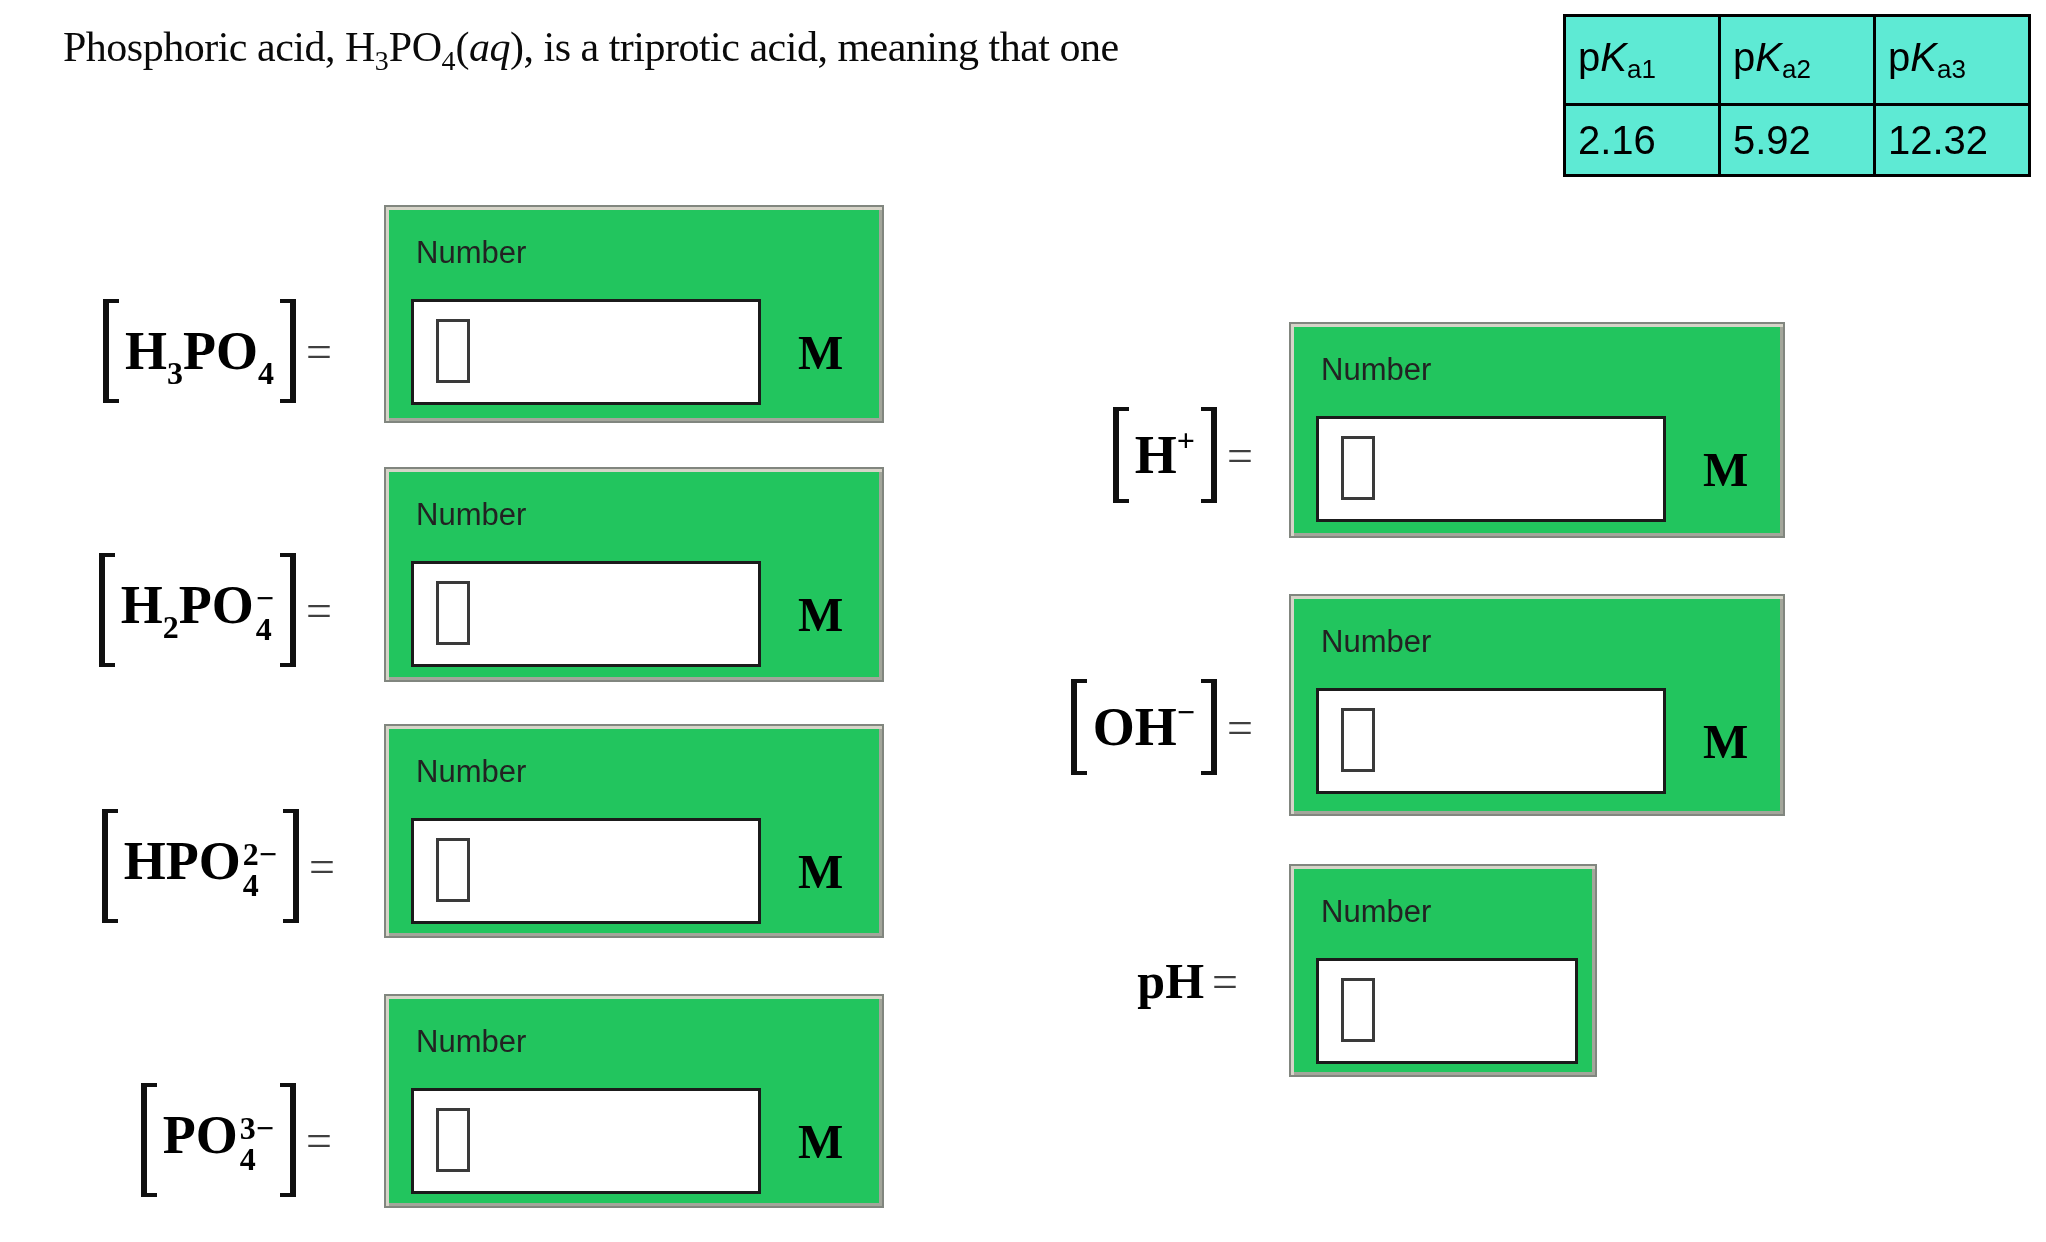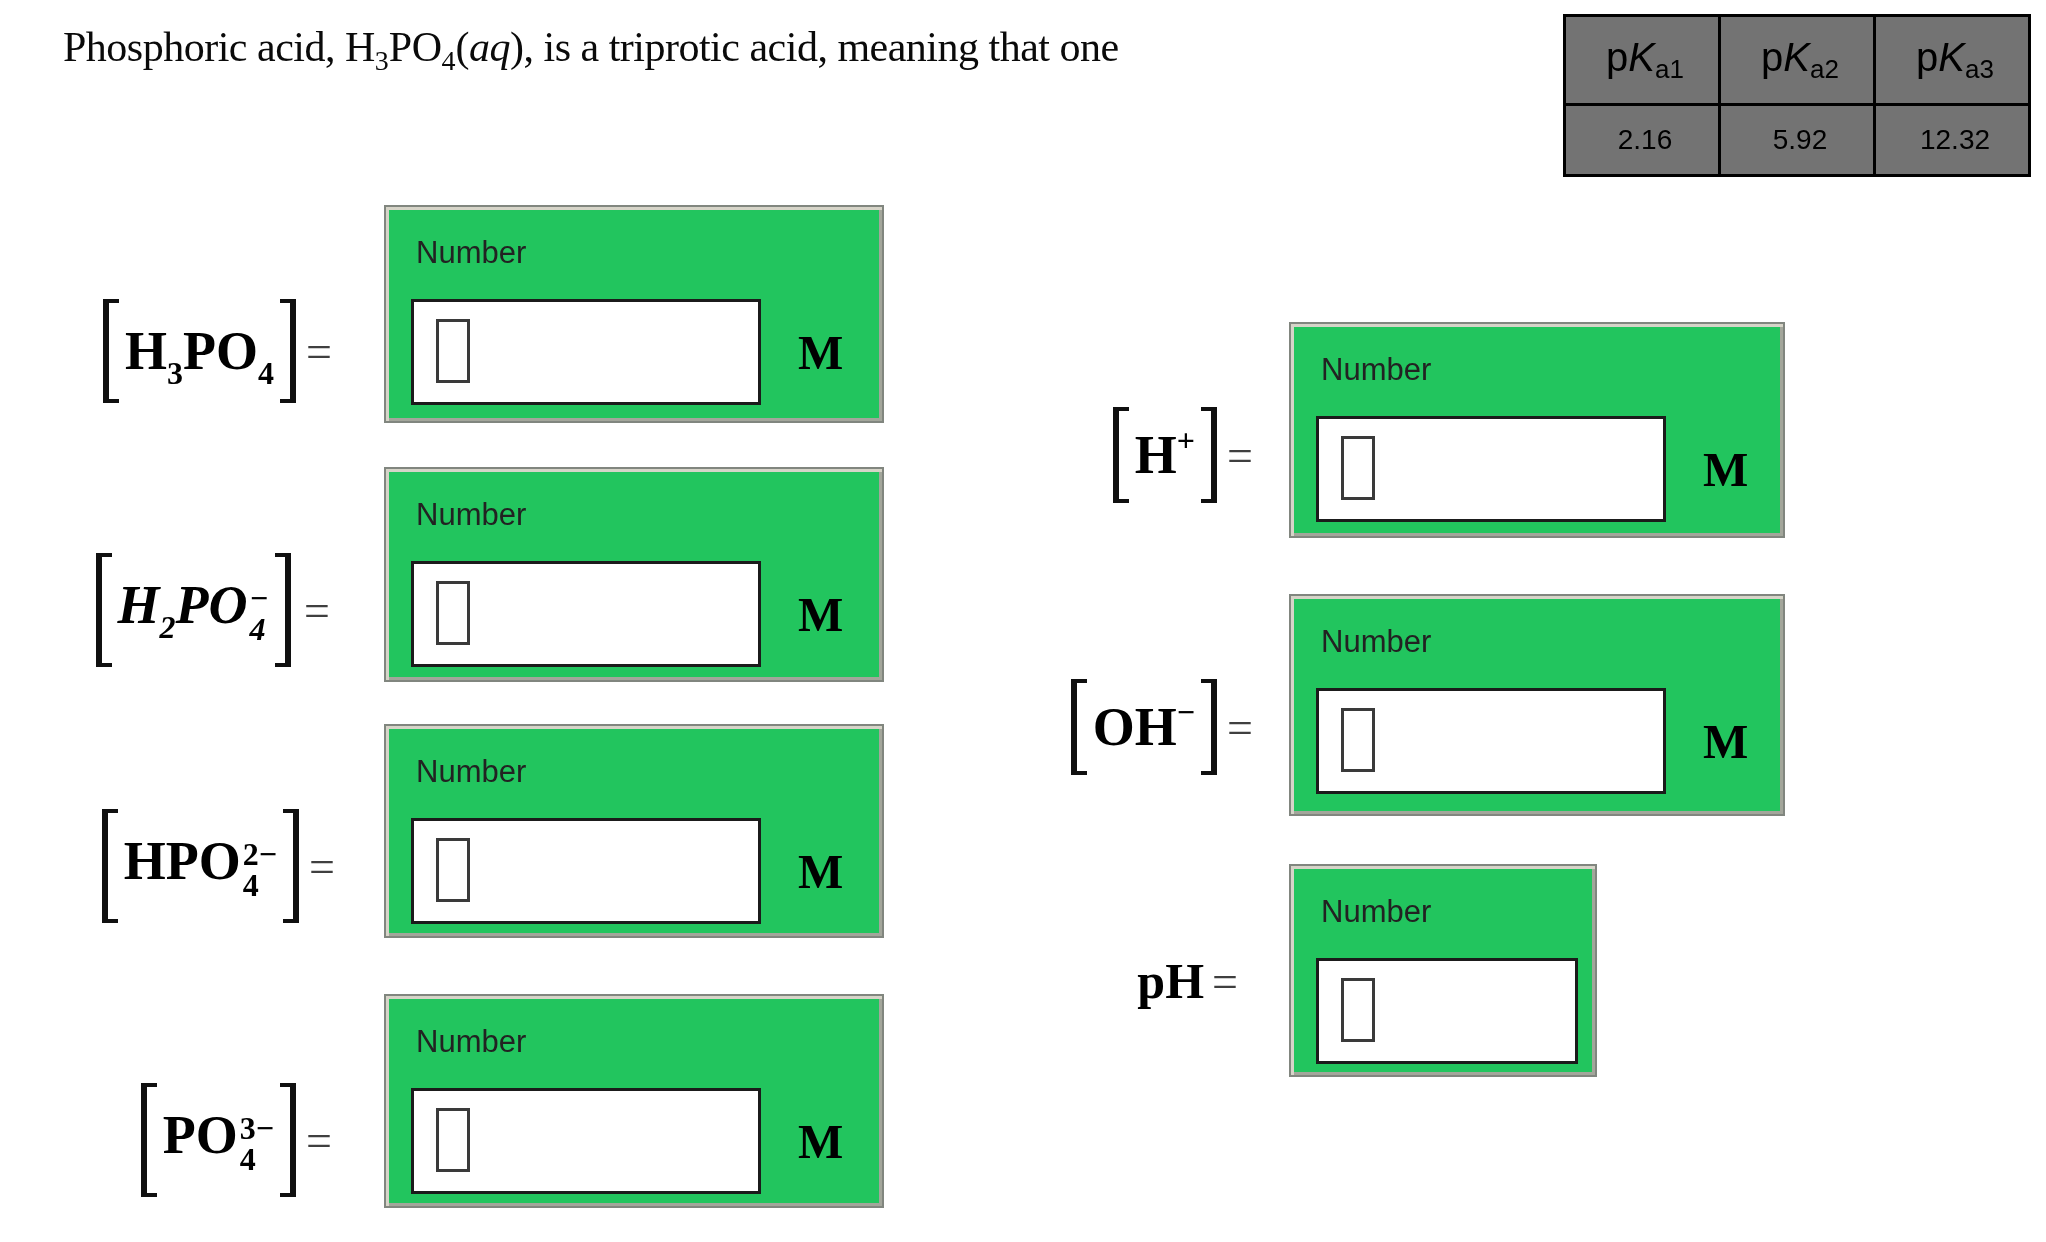--- a/index.html
+++ b/index.html
@@ -9,24 +9,24 @@
   
   .question {position:absolute; left:63px; top:20px; font-size:42px; line-height:54px;
              letter-spacing:-0.5px; color:#0a0a0a;}
   .qline {white-space:nowrap;font-family:Liberation Serif, serif;}
   .qsub {font-size:28px; vertical-align:-9px; letter-spacing:0;}
   .qit  {font-style:italic;}
 
   
   .pka {position:absolute; left:1563px; top:14px; border-collapse:collapse;
         font-family:"Liberation Sans", sans-serif;}
-  .pka th, .pka td {border:3px solid #000; text-align:center; padding:0 6px 0 12px;
-                    font-weight:normal; background:#737373;}
+  .pka th, .pka td {border:3px solid #000; text-align:left; padding:0 6px 0 12px;
+                    font-weight:normal; background:#5eead4;}
   .pka th {width:134px; height:86px; font-size:40px;}
-  .pka td {height:68px; font-size:28px;}
+  .pka td {height:68px; font-size:40px;}
   .pk-k  {font-style:italic;}
   .pk-sub{font-size:26px; vertical-align:-7px;}
 
   
   .flabel {position:absolute; display:flex; align-items:center; justify-content:flex-end;
            font-family:"Liberation Serif", serif; font-weight:bold; color:#000;}
   .lbr,.rbr {box-sizing:border-box; width:16px; flex:0 0 auto;
              border-top:4px solid #101010; border-bottom:4px solid #101010;}
   .lbr {border-left:6px solid #101010; margin-right:2px;}
   .rbr {border-right:6px solid #101010; margin-left:2px;}
@@ -80,21 +80,21 @@
     </tbody>
   </table>
 
   <div class="flabel" style="left:60px; top:291px; width:272px; height:120px;">
     <span class="lbr h104"></span>
     <span class="fbody"><span>H</span><sub>3</sub><span>PO</span><sub>4</sub></span>
     <span class="rbr h104"></span>
     <span class="eq">=</span>
   </div>
 
-  <div class="flabel" style="left:60px; top:545px; width:272px; height:130px;font-style:italic;">
+  <div class="flabel" style="left:60px; top:545px; width:272px; height:130px;">
     <span class="lbr h114"></span>
     <span class="fbody"><span>H</span><sub>2</sub><span>PO</span><span class="stack">
           <span>−</span>
           <span>4</span>
         </span></span>
     <span class="rbr h114"></span>
     <span class="eq">=</span>
   </div>
 
   <div class="flabel" style="left:63px; top:801px; width:272px; height:130px;">

